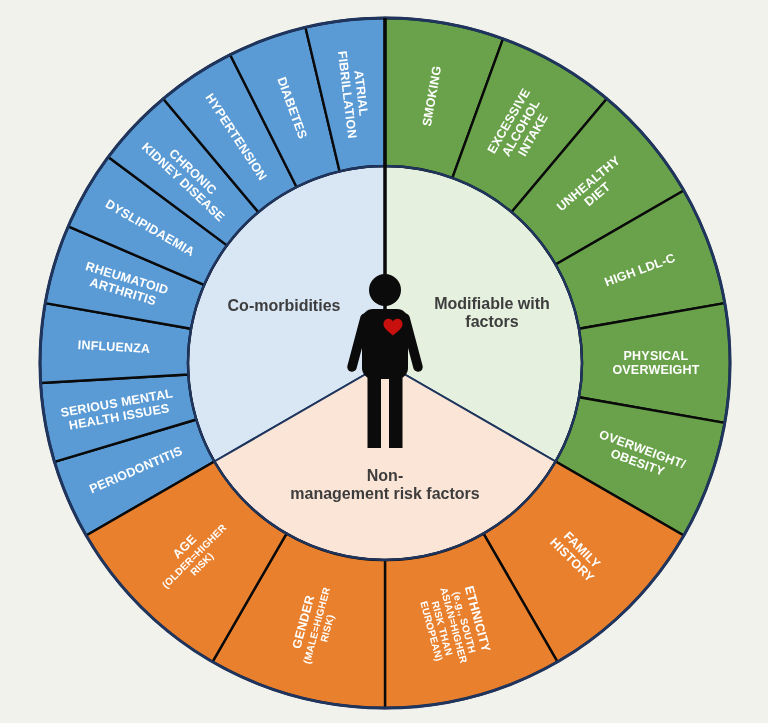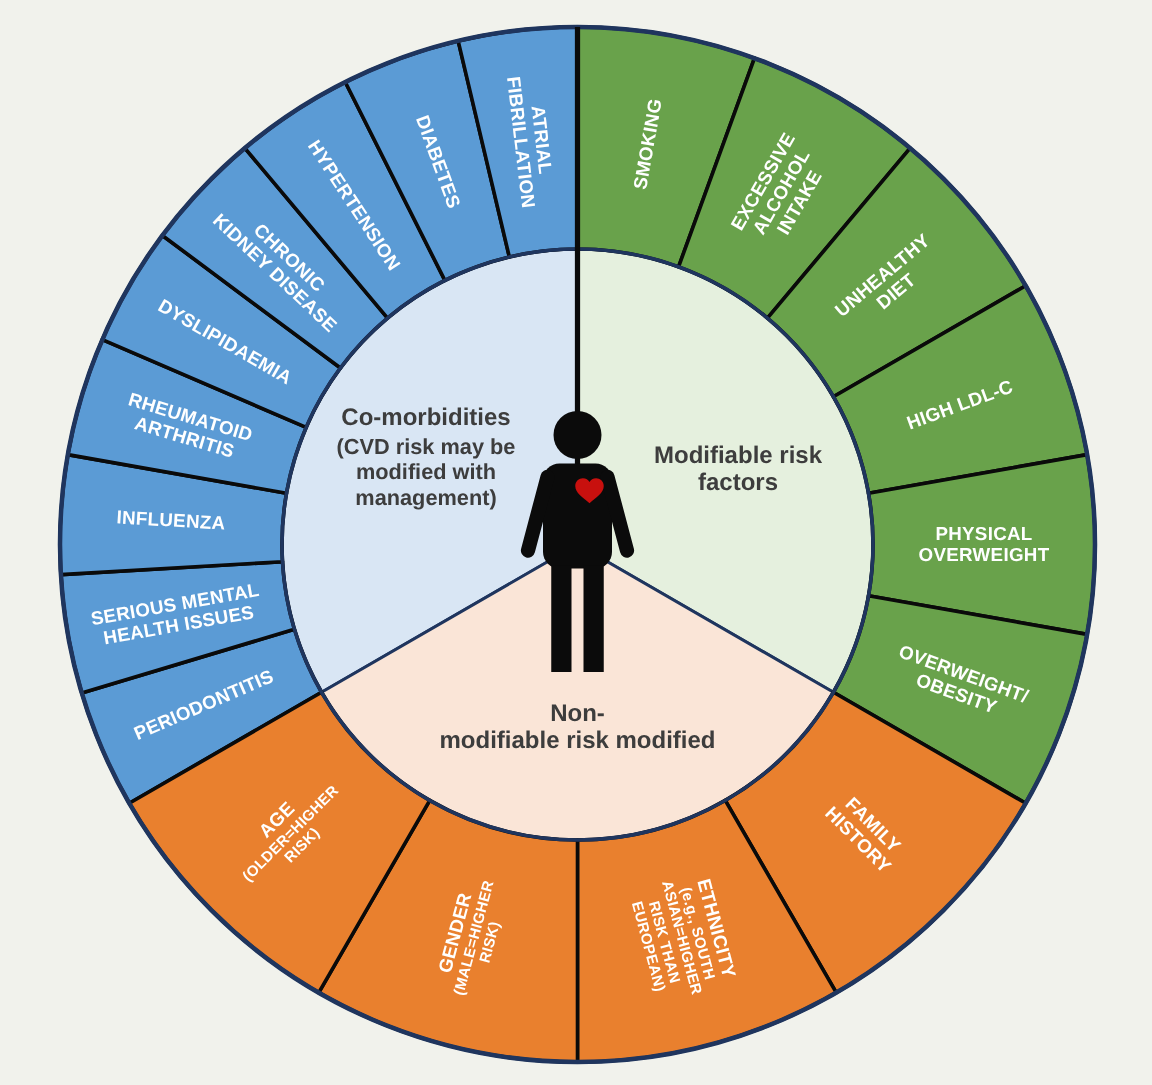--- a/index.html
+++ b/index.html
@@ -97,27 +97,24 @@
 RISK THAN
 EUROPEAN)</div></div>
       <div class="ring-label" style="left: 314.86px; top: 624.766px; transform: translate(-50%, -50%) rotate(-75deg);"><div class="rl-main">GENDER</div><div class="rl-sub">(MALE=HIGHER
 RISK)</div></div>
       <div class="ring-label" style="left: 193.374px; top: 554.626px; transform: translate(-50%, -50%) rotate(-45deg);"><div class="rl-main">AGE</div><div class="rl-sub">(OLDER=HIGHER
 RISK)</div></div>
     </div>
 
   <div class="center-label" style="left:284px;top:306px;width:200px;">
     <div class="cl-title">Co-morbidities</div>
-    <div class="cl-sub">(CVD risk may be
-modified with
-management)</div>
   </div>
 
   <div class="center-label" style="left:492px;top:313px;width:180px;">
-    <div class="cl-title">Modifiable risk
+    <div class="cl-title">Modifiable with
 factors</div>
   </div>
 
   <div class="center-label" style="left:385px;top:485px;width:260px;">
     <div class="cl-title">Non-
-modifiable risk modified</div>
+management risk factors</div>
   </div>
 </div>
 
 </body></html>

